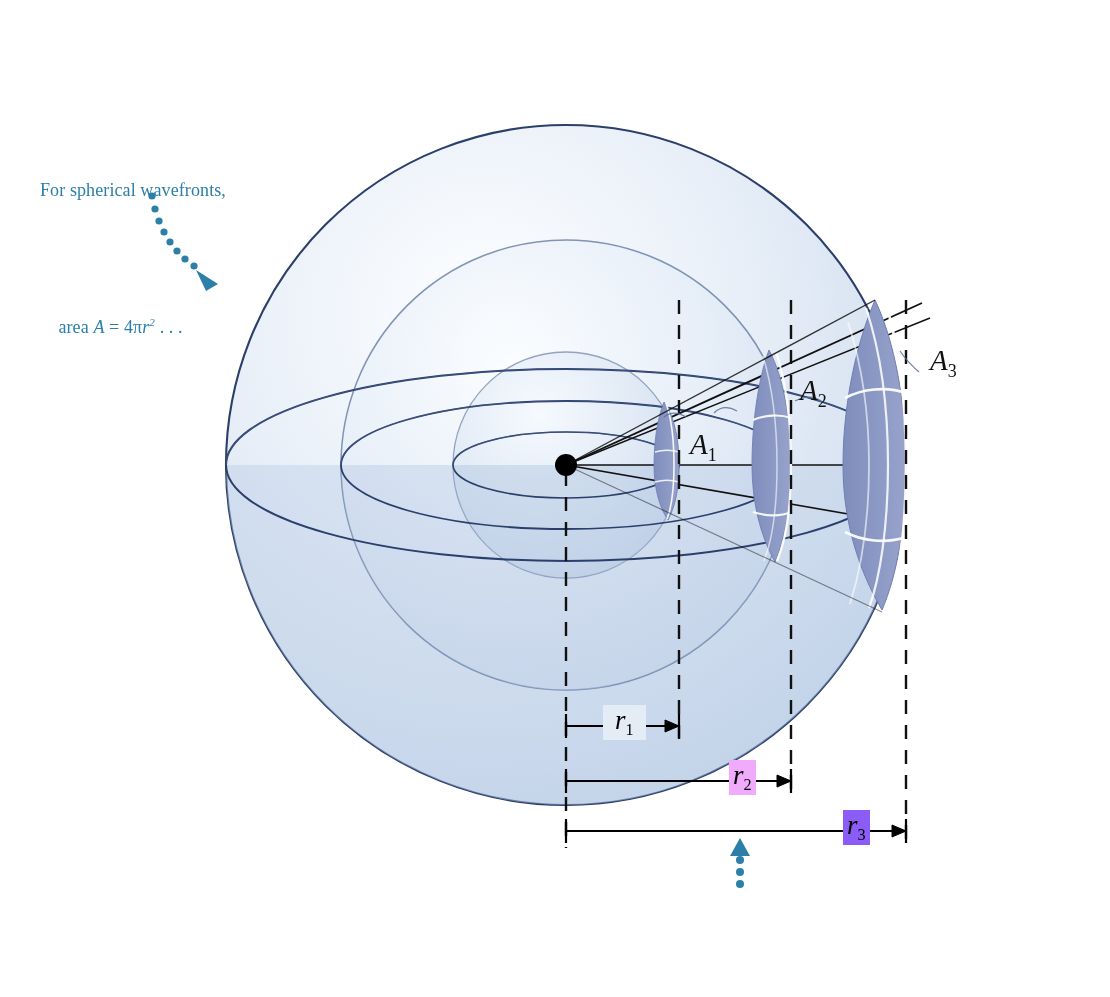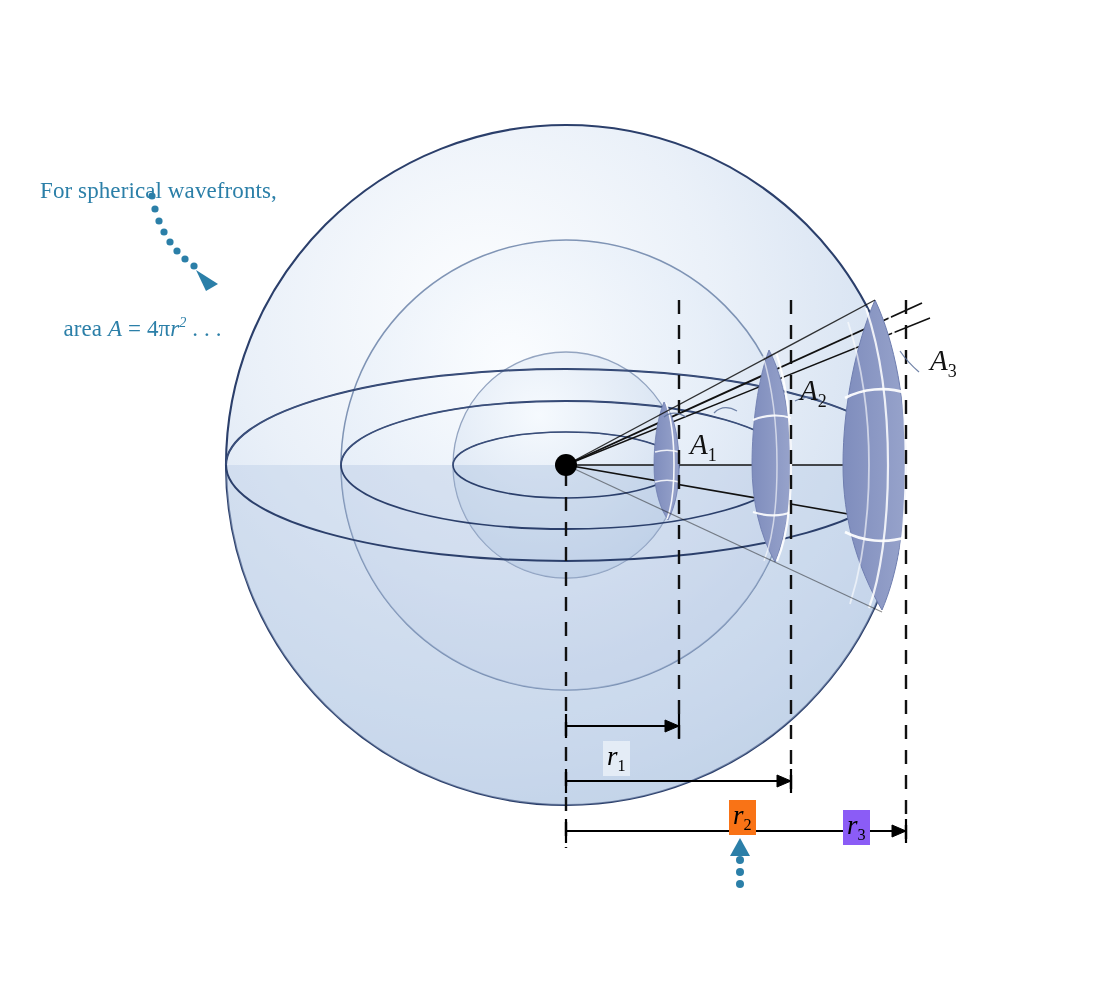--- a/index.html
+++ b/index.html
@@ -6,21 +6,21 @@
   body{
     width:1110px;height:997px;
     font-family:"Liberation Serif","DejaVu Serif",serif;
     position:relative;overflow:hidden;
   }
   #figure{position:absolute;left:0;top:0;width:1110px;height:997px;}
   .annot{
     position:absolute;
     color:#2b7fa8;
     font-family:"Liberation Serif","DejaVu Serif",serif;
-    font-size:23px;
+    font-size:18px;
     line-height:33px;
     white-space:pre;
     letter-spacing:.1px;
   }
   #annot-top{left:40px;top:108px;}
   #annot-bottom{left:433px;top:893px;}
   .annot .mi{font-style:italic;}
   .annot sup{font-size:.62em;vertical-align:super;font-style:italic;}
   .arealabel{
     position:absolute;color:#111111;
@@ -206,15 +206,15 @@
   <div>
     
   </div>
   
 </div>
 
 <div class="arealabel" style="left:690px;top:428px;"><span>A</span><sub>1</sub></div>
 <div class="arealabel" style="left:800px;top:374px;font-family:Liberation Serif, serif;"><span>A</span><sub>2</sub></div>
 <div class="arealabel" style="left:930px;top:344px;"><span>A</span><sub>3</sub></div>
 
-<div class="rlabel" style="left:603px;top:705px;background:#e4ecf6;padding:0 4px;margin-top:36px;"><span>r</span><sub>1</sub></div>
-<div class="rlabel" style="left:729px;top:800px;background:#f97316;padding:0 4px;"><span>r</span><sub>2</sub></div>
+<div class="rlabel" style="left:603px;top:705px;background:#e4ecf6;padding:0 12px;"><span>r</span><sub>1</sub></div>
+<div class="rlabel" style="left:729px;top:760px;background:#f0abfc;padding:0 4px;"><span>r</span><sub>2</sub></div>
 <div class="rlabel" style="left:843px;top:810px;background:#8b5cf6;padding:0 4px;"><span>r</span><sub>3</sub></div>
 
 </body></html>

